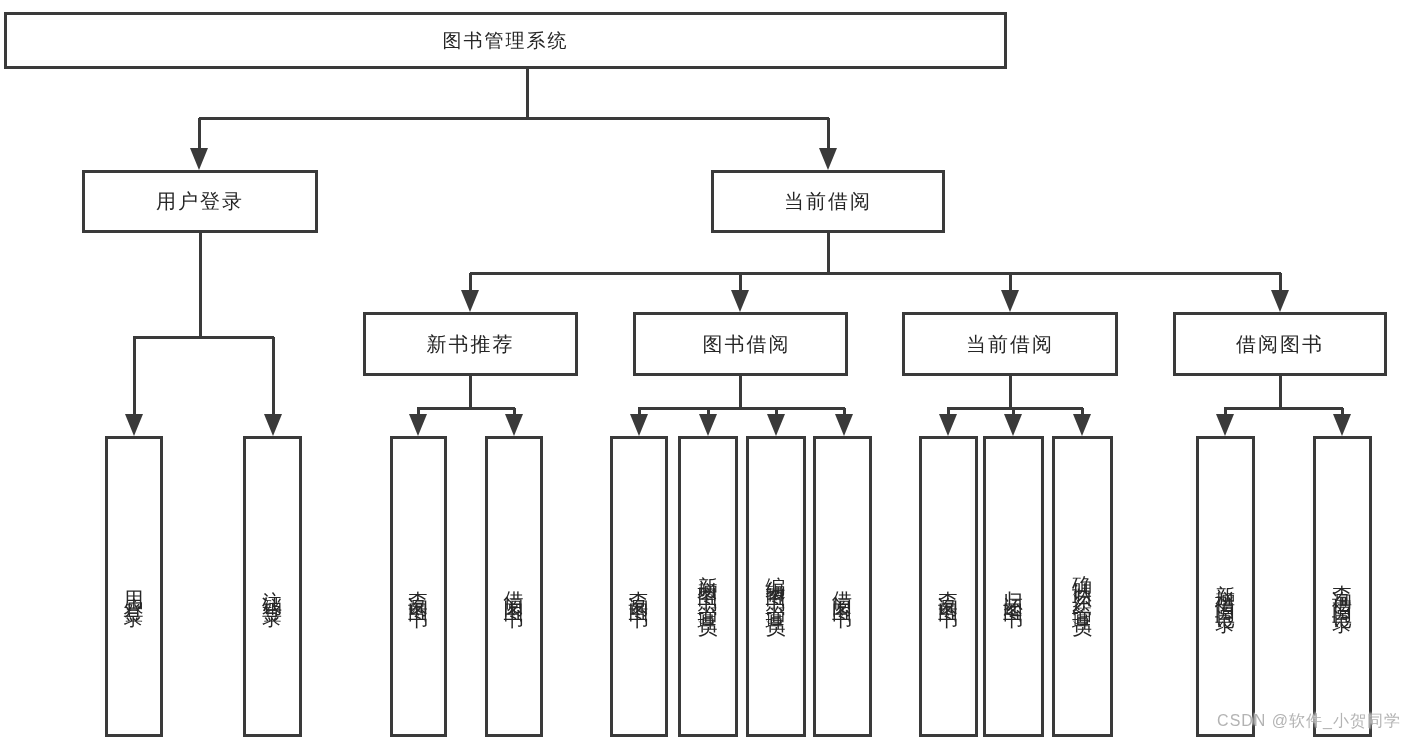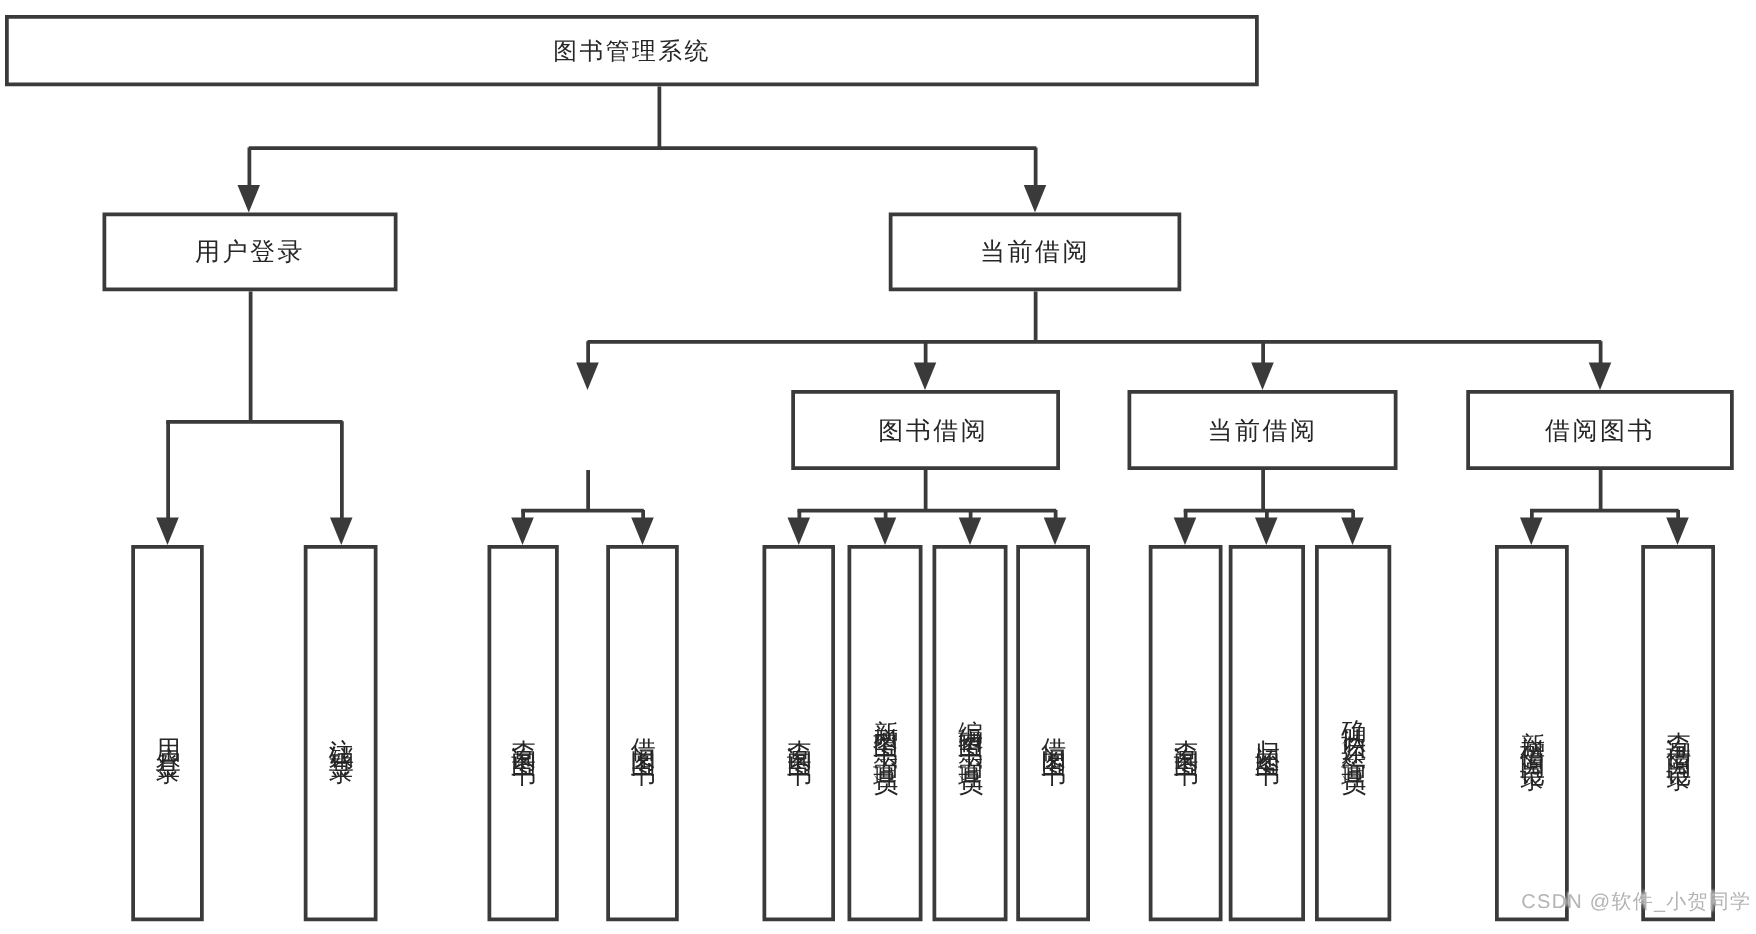--- a/index.html
+++ b/index.html
@@ -90,20 +90,21 @@
       <div class="arrowhead" style="left: 1073px; top: 414px;"></div>
       <div class="arrowhead" style="left: 1216px; top: 414px;"></div>
       <div class="arrowhead" style="left: 1333px; top: 414px;"></div>
     </div>
 
   <div class="node h-node root-node" style="left:4px;top:12px;width:1003px;height:57px;text-align:right;">图书管理系统</div>
 
   <div class="node h-node" style="left:82px;top:170px;width:236px;height:63px;">用户登录</div>
   <div class="node h-node" style="left:711px;top:170px;width:234px;height:63px;">当前借阅</div>
 
+  <div class="node h-node" style="left:363px;top:312px;width:215px;height:64px;">新书推荐</div>
   <div class="node h-node" style="left:633px;top:312px;width:215px;height:64px;padding-left:12px;">图书借阅</div>
   <div class="node h-node" style="left:902px;top:312px;width:216px;height:64px;">当前借阅</div>
   <div class="node h-node" style="left:1173px;top:312px;width:214px;height:64px;">借阅图书</div>
 
   <div class="node v-node" style="left:105px;top:436px;width:58px;height:301px;">用户登录</div>
   <div class="node v-node" style="left:243px;top:436px;width:59px;height:301px;">注销登录</div>
 
   <div class="node v-node" style="left:390px;top:436px;width:57px;height:301px;">查询图书</div>
   <div class="node v-node" style="left:485px;top:436px;width:58px;height:301px;">借阅图书</div>
 

